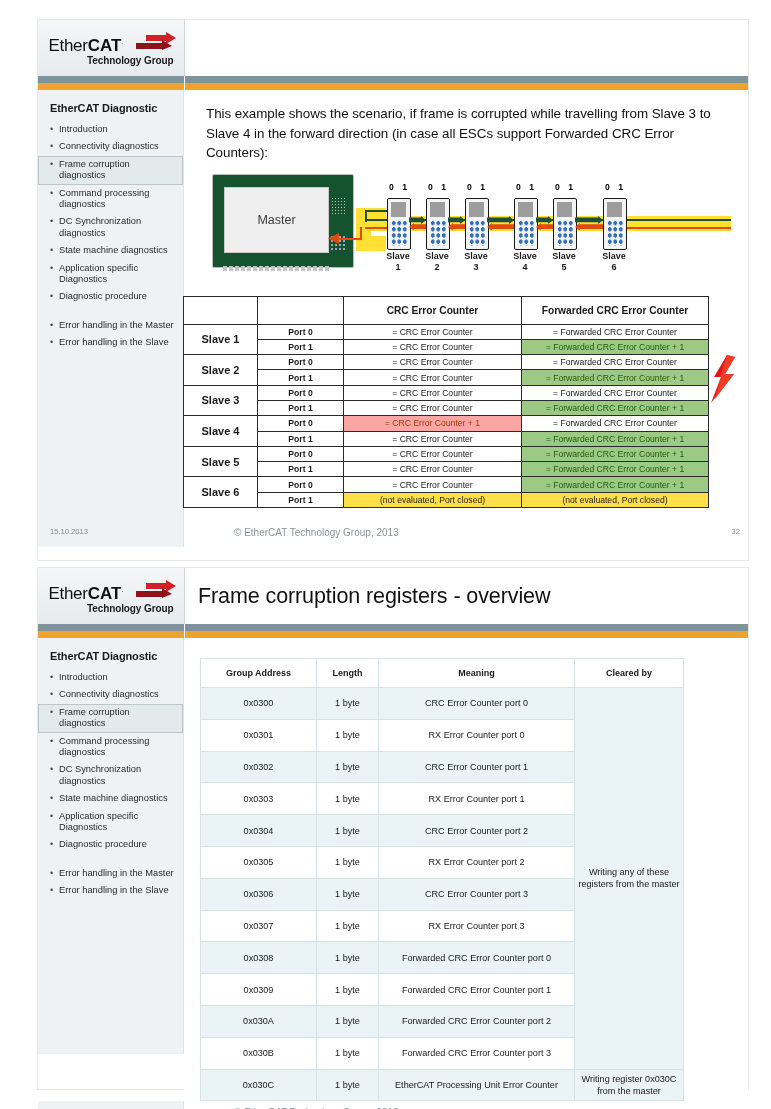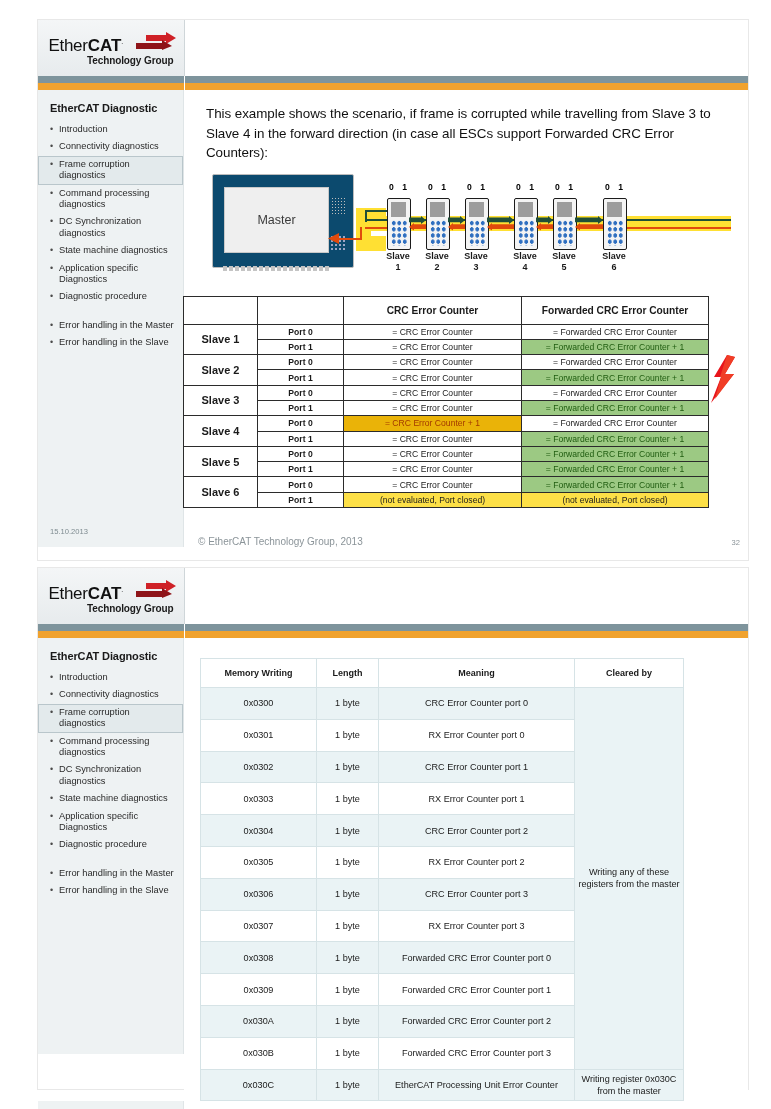--- a/index.html
+++ b/index.html
@@ -42,21 +42,21 @@
   .sb-item .bullet{width:9px;flex:0 0 9px;color:#4a4a4a;font-size:9px;line-height:11.4px;}
   .sb-item.active{background:#e3eaec;border:1px solid #b9c6cb;padding:2px 5px 2px 11px;}
   .sb-gap{height:11px;}
 
   .content{flex:1;position:relative;background:#ffffff;}
 
   
   .intro{padding:14px 16px 0 22px;font-size:13.4px;line-height:19.5px;color:#111;letter-spacing:-.05px;}
 
   .diagram{position:relative;height:118px;margin-top:9px;}
-  .master{position:absolute;left:28px;top:2px;width:140px;height:92px;background:#0c4a6e;border:1px solid #bcbcbc;border-radius:2px;}
+  .master{position:absolute;left:28px;top:2px;width:140px;height:92px;background:#14532d;border:1px solid #bcbcbc;border-radius:2px;}
   .master-screen{position:absolute;left:11px;top:12px;width:103px;height:64px;background:#efefef;border:1px solid #c9c9c9;
                  display:flex;align-items:center;justify-content:center;font-size:12.5px;color:#3b3b3b;}
   .master-topbar{position:absolute;left:12px;top:5px;width:100px;height:4px;}
   .master-topbar i{display:inline-block;width:5px;height:4px;background:#c2c2c2;margin-right:2px;}
   .master-botbar{position:absolute;left:10px;bottom:5px;width:110px;height:5px;}
   .master-botbar i{display:inline-block;width:4px;height:5px;background:#c4c4c4;margin-right:2px;}
   .master-grid{position:absolute;right:8px;top:22px;width:14px;height:18px;
         background-image:radial-gradient(#bdbdbd 38%,transparent 40%);background-size:3px 3px;}
   .master-fan{position:absolute;right:8px;bottom:17px;width:15px;height:15px;
         background-image:radial-gradient(#9aa6c6 38%,transparent 40%);background-size:4px 4px;}
@@ -74,34 +74,34 @@
 
   .bolt{position:absolute;left:526px;top:183px;}
 
   
   .crc-table{margin:6px 0 0 0;border-collapse:collapse;table-layout:fixed;width:525px;position:relative;left:-1px;}
   .crc-table td,.crc-table th{border:1px solid #2b2b2b;padding:0;height:14.3px;font-size:8.6px;text-align:center;color:#1a1a1a;background:#fff;}
   .crc-table th{font-size:10.2px;font-weight:700;height:27px;}
   .crc-table td.slave-cell{font-size:11px;font-weight:700;}
   .crc-table td.port-cell{font-size:8.6px;font-weight:700;}
   .crc-table td.green{background:#9cc983;color:#1f5c10;}
-  .crc-table td.orange{background:#eab308;color:#a33a00;margin-left:40px;}
+  .crc-table td.orange{background:#fca5a5;color:#a33a00;margin-left:40px;}
   .crc-table td.gray{background:#fde047;}
   .crc-table td.blank,.crc-table th.blank{border:1px solid #2b2b2b;}
 
   
   .reg-table{border-collapse:collapse;table-layout:fixed;width:483px;margin:20px 0 0 16px;}
   .reg-table th{font-size:9px;font-weight:700;color:#1a1a1a;background:#ffffff;border:1px solid #d6e3e6;height:26px;}
   .reg-table td{font-size:9.1px;color:#1a1a1a;text-align:center;border:1px solid #d6e3e6;height:28.8px;background:#ffffff;}
   .reg-table tr.alt td{background:#eaf3f5;}
   .reg-table td.cleared{background:#eaf3f5;font-size:9.1px;line-height:12px;}
   .reg-table td.cleared-last{background:#eaf3f5;font-size:9.1px;line-height:12px;}
 
   
-  .footer{display:flex;height:26px;align-items:flex-end;}
+  .footer{display:flex;height:26px;align-items:flex-start;gap:36px;}
   .footer .l{width:146px;background:#eef2f3;border-right:1px solid #dfe5e7;box-sizing:border-box;
              font-size:7.6px;color:#7e8b90;padding:6px 0 0 12px;height:26px;}
   .footer .c{flex:1;font-size:10px;color:#8b9499;padding:6px 0 0 14px;}
   .footer .r{width:46px;font-size:7.6px;color:#8b9499;padding:6px 8px 0 0;text-align:right;}
 </style>
 </head>
 <body>
 
 <div class="slide" id="slide-1">
 
@@ -408,20 +408,21 @@
     <div class="logo-box">
       <div class="logo-wrap">
         <div class="logo-line1"><span>Ether</span><b>CAT</b><span class="logo-reg">.</span></div>
         <svg class="logo-arrow" viewBox="0 0 40 18">
           <polygon points="10,3 30,3 30,0 40,6 30,12 30,9 10,9" fill="#cf2127"></polygon>
           <polygon points="0,11 26,11 26,8 36,14 26,18 26,17 0,17" fill="#8e1419"></polygon>
         </svg>
         <div class="logo-line2">Technology Group</div>
       </div>
     </div>
+    <div class="hdr-title">Frame corruption registers - overview</div>
   </div>
 
   <div class="band-gray">
       <div class="l"></div>
       <div class="sep"></div>
       <div class="r"></div>
     </div>
   <div class="band-orange">
       <div class="l"></div>
       <div class="sep"></div>
@@ -481,21 +482,21 @@
     <div class="content">
       <table class="reg-table">
         <colgroup>
             <col style="width:116px">
             <col style="width:62px">
             <col style="width:196px">
             <col style="width:109px">
           </colgroup>
         <thead>
             <tr>
-          <th>Memory Writing</th>
+          <th>Group Address</th>
           <th>Length</th>
           <th>Meaning</th>
           <th>Cleared by</th>
         </tr>
           </thead>
         <tbody id="s2-tbody">
             <tr class="alt">
               <td>0x0300</td>
               <td>1 byte</td>
               <td>CRC Error Counter port 0</td>

